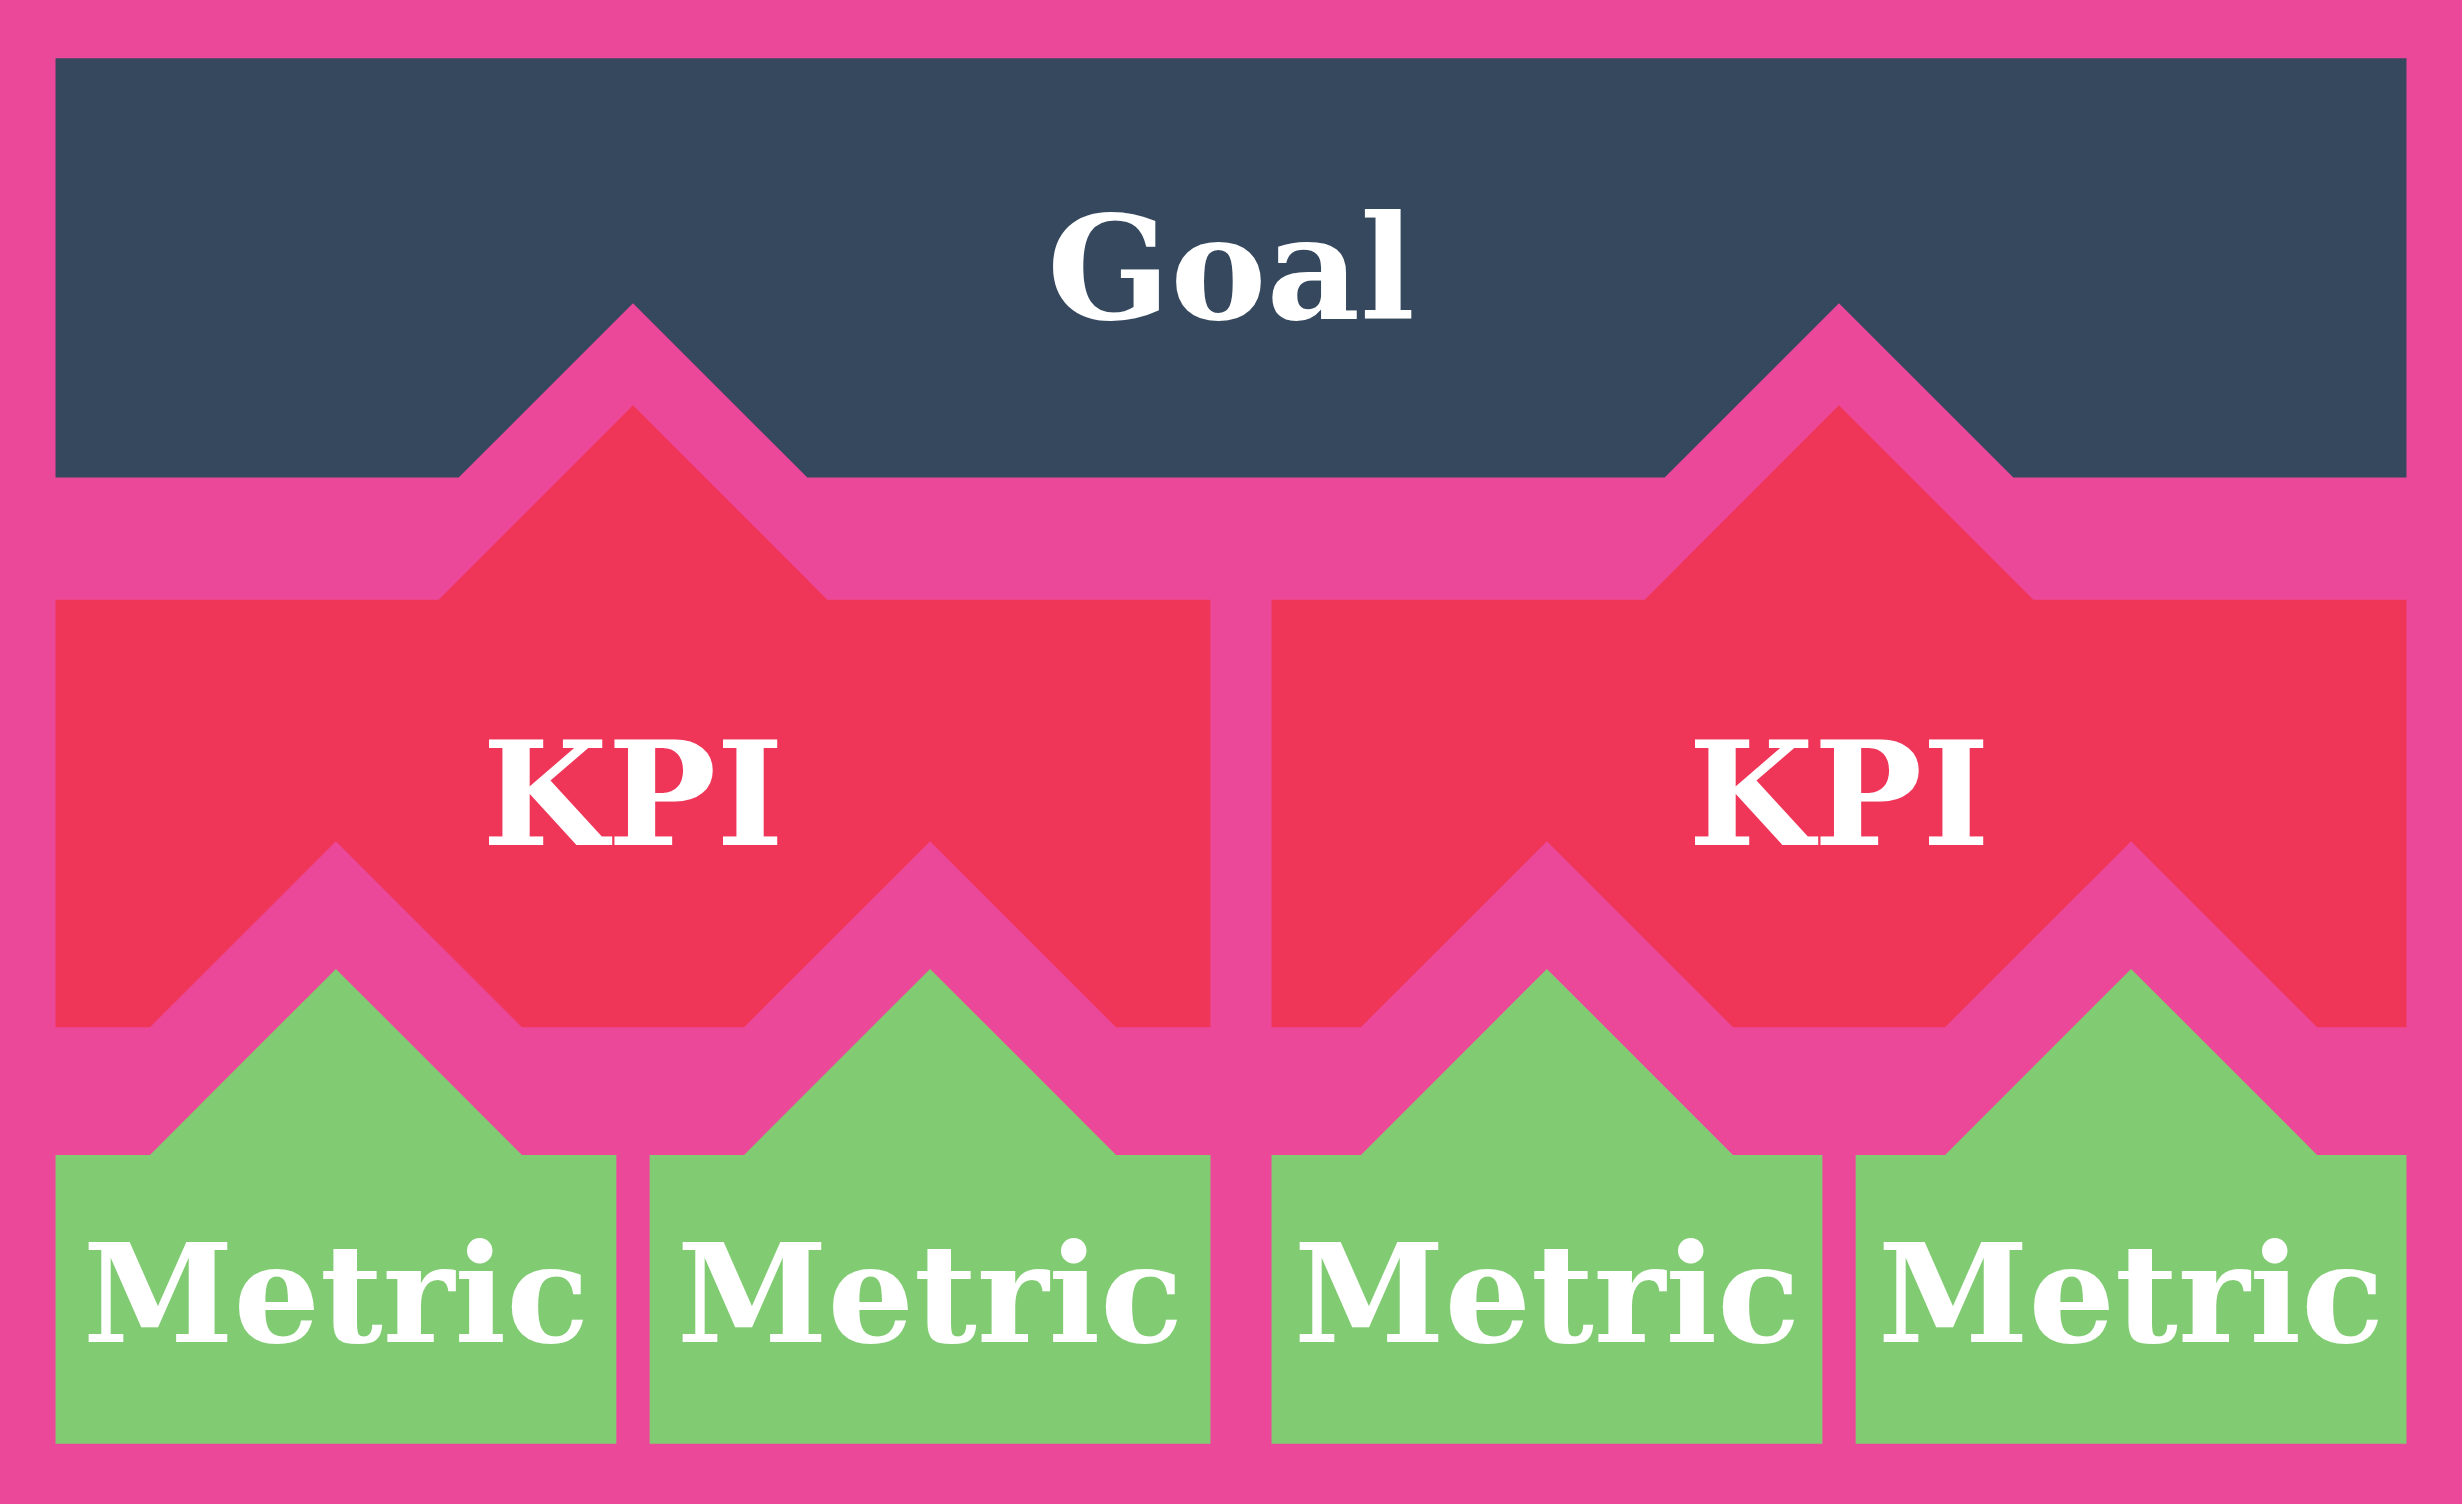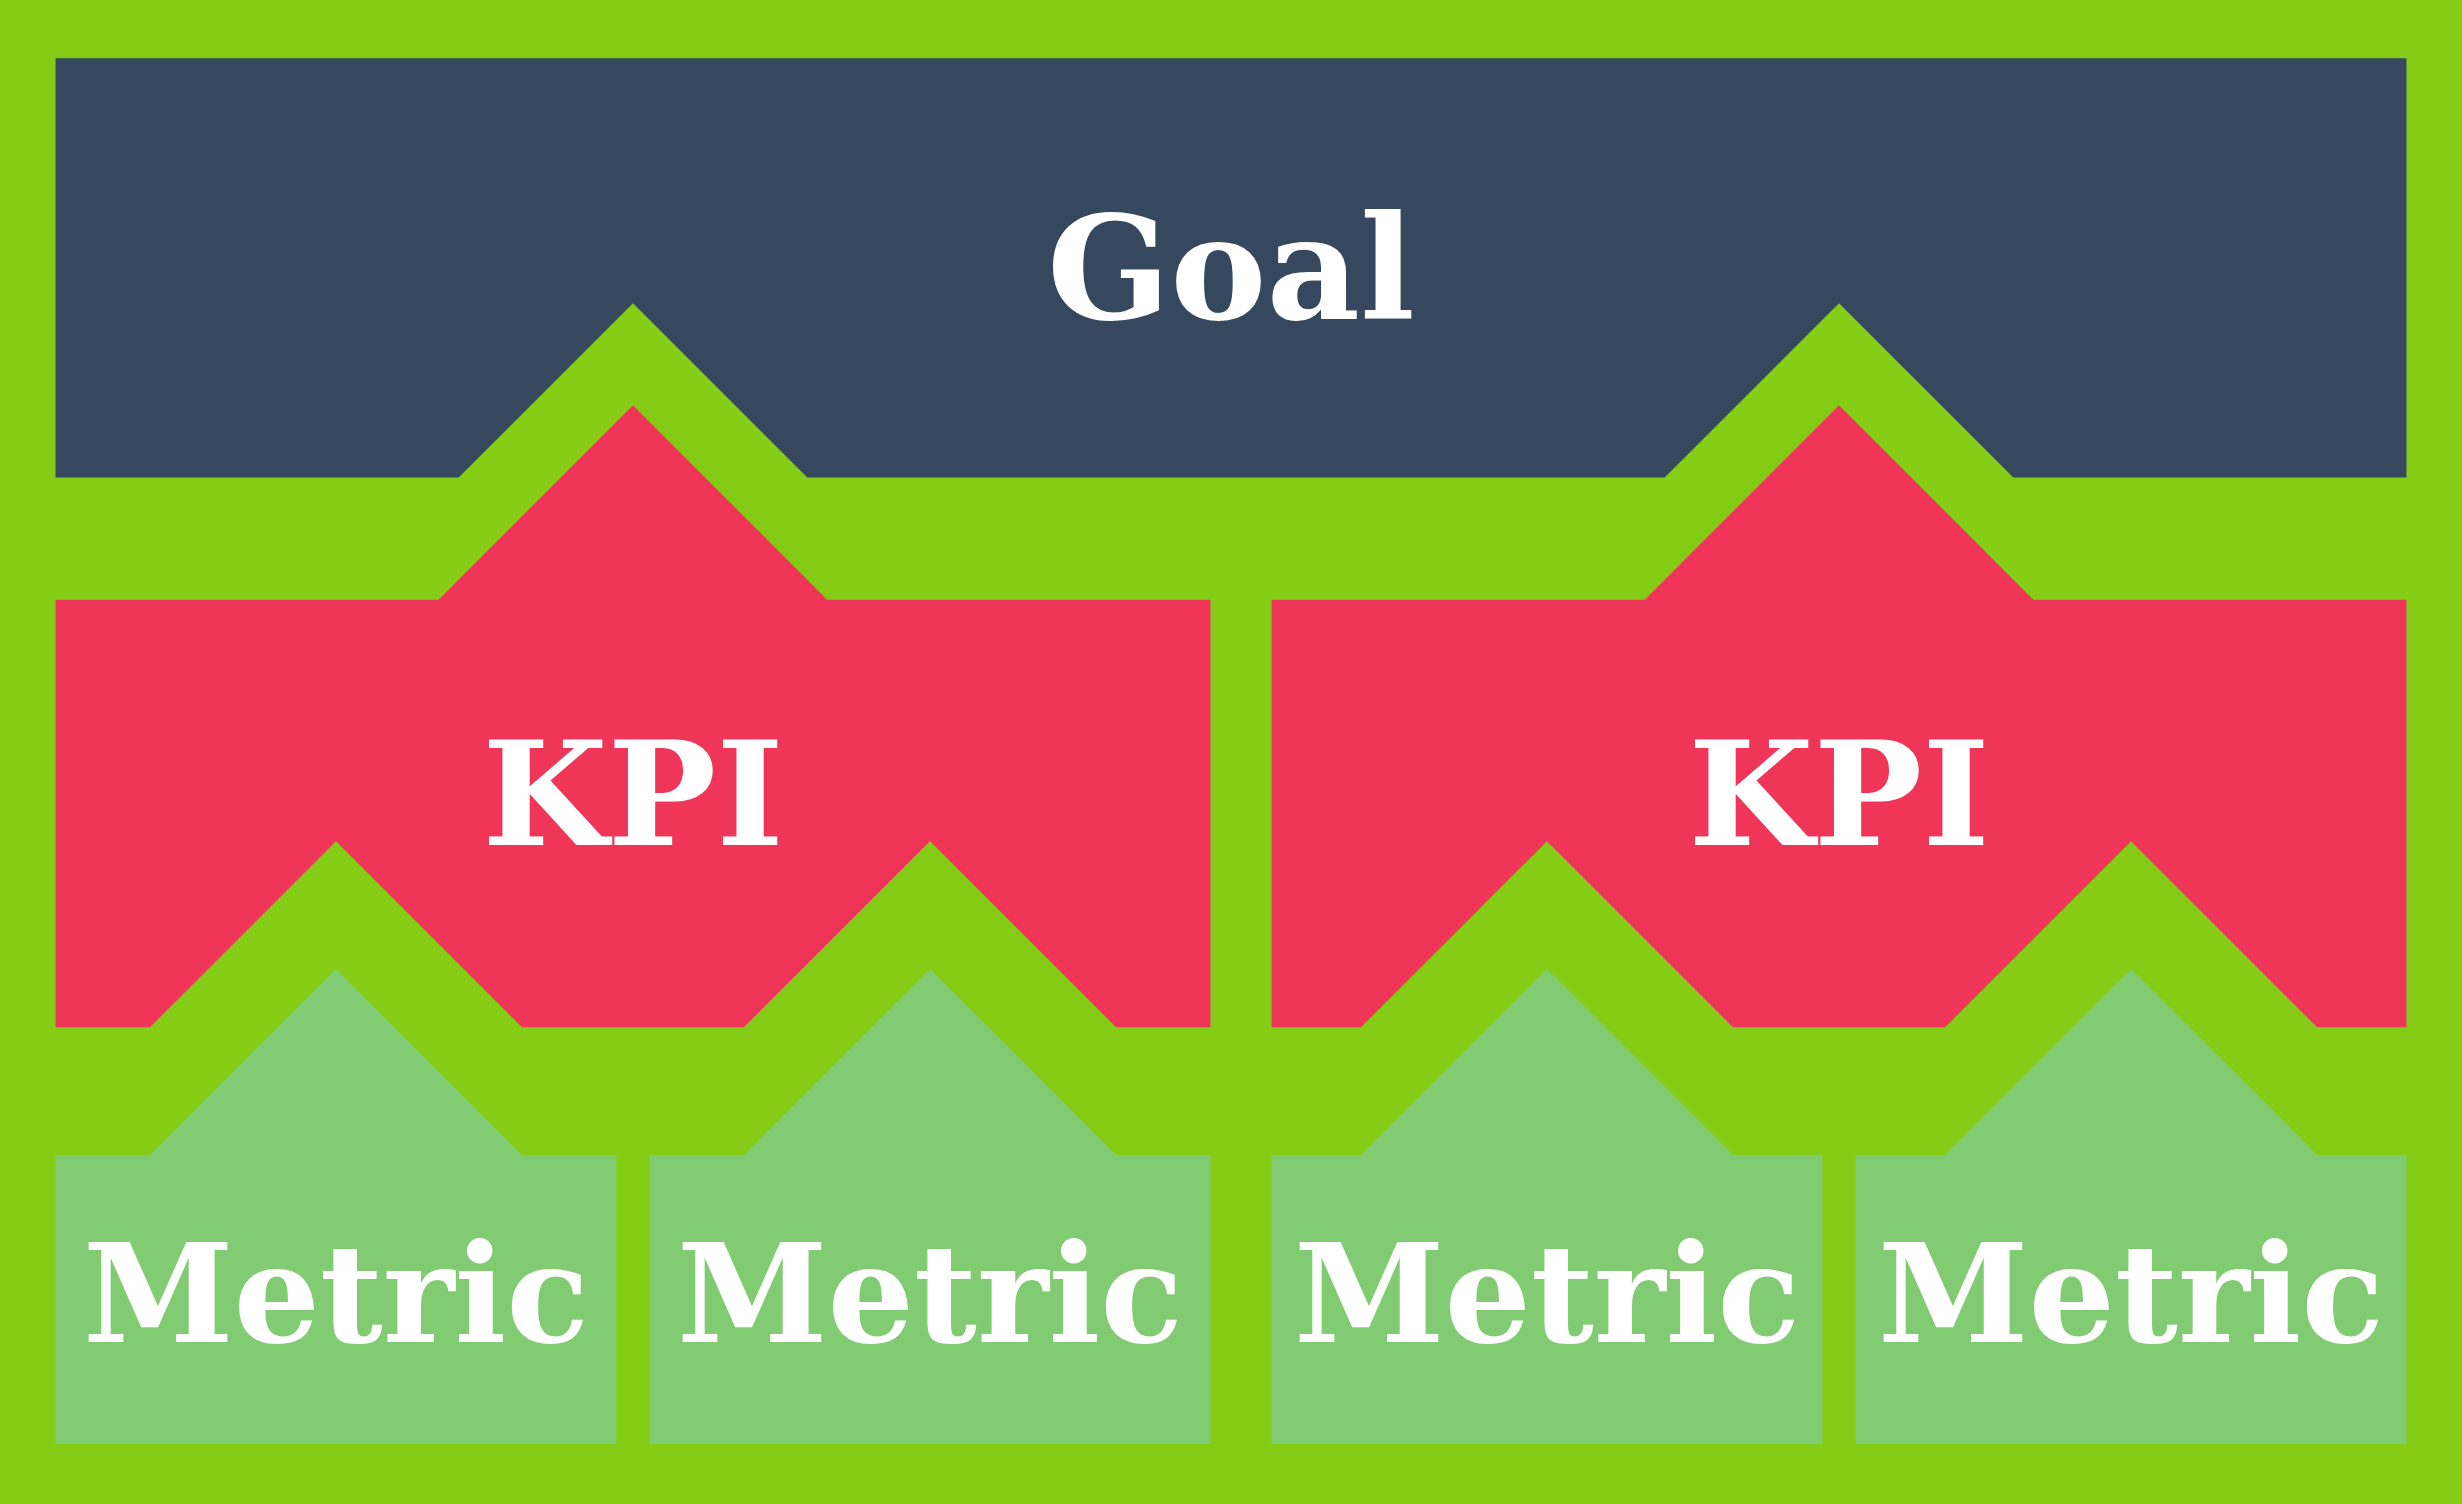--- a/index.html
+++ b/index.html
@@ -3,21 +3,21 @@
 <meta charset="utf-8">
 <style>
   html, body {
     margin: 0;
     padding: 0;
     background: #ffffff;
   }
   .stage {
     width: 100%;
     aspect-ratio: 4434 / 2709;
-    background: #84cc16;
+    background: #ec4899;
     overflow: hidden;
   }
   .stage svg {
     display: block;
     width: 100%;
     height: 100%;
   }
   .label {
     font-family: "DejaVu Serif", "Liberation Serif", serif;
     font-weight: bold;

